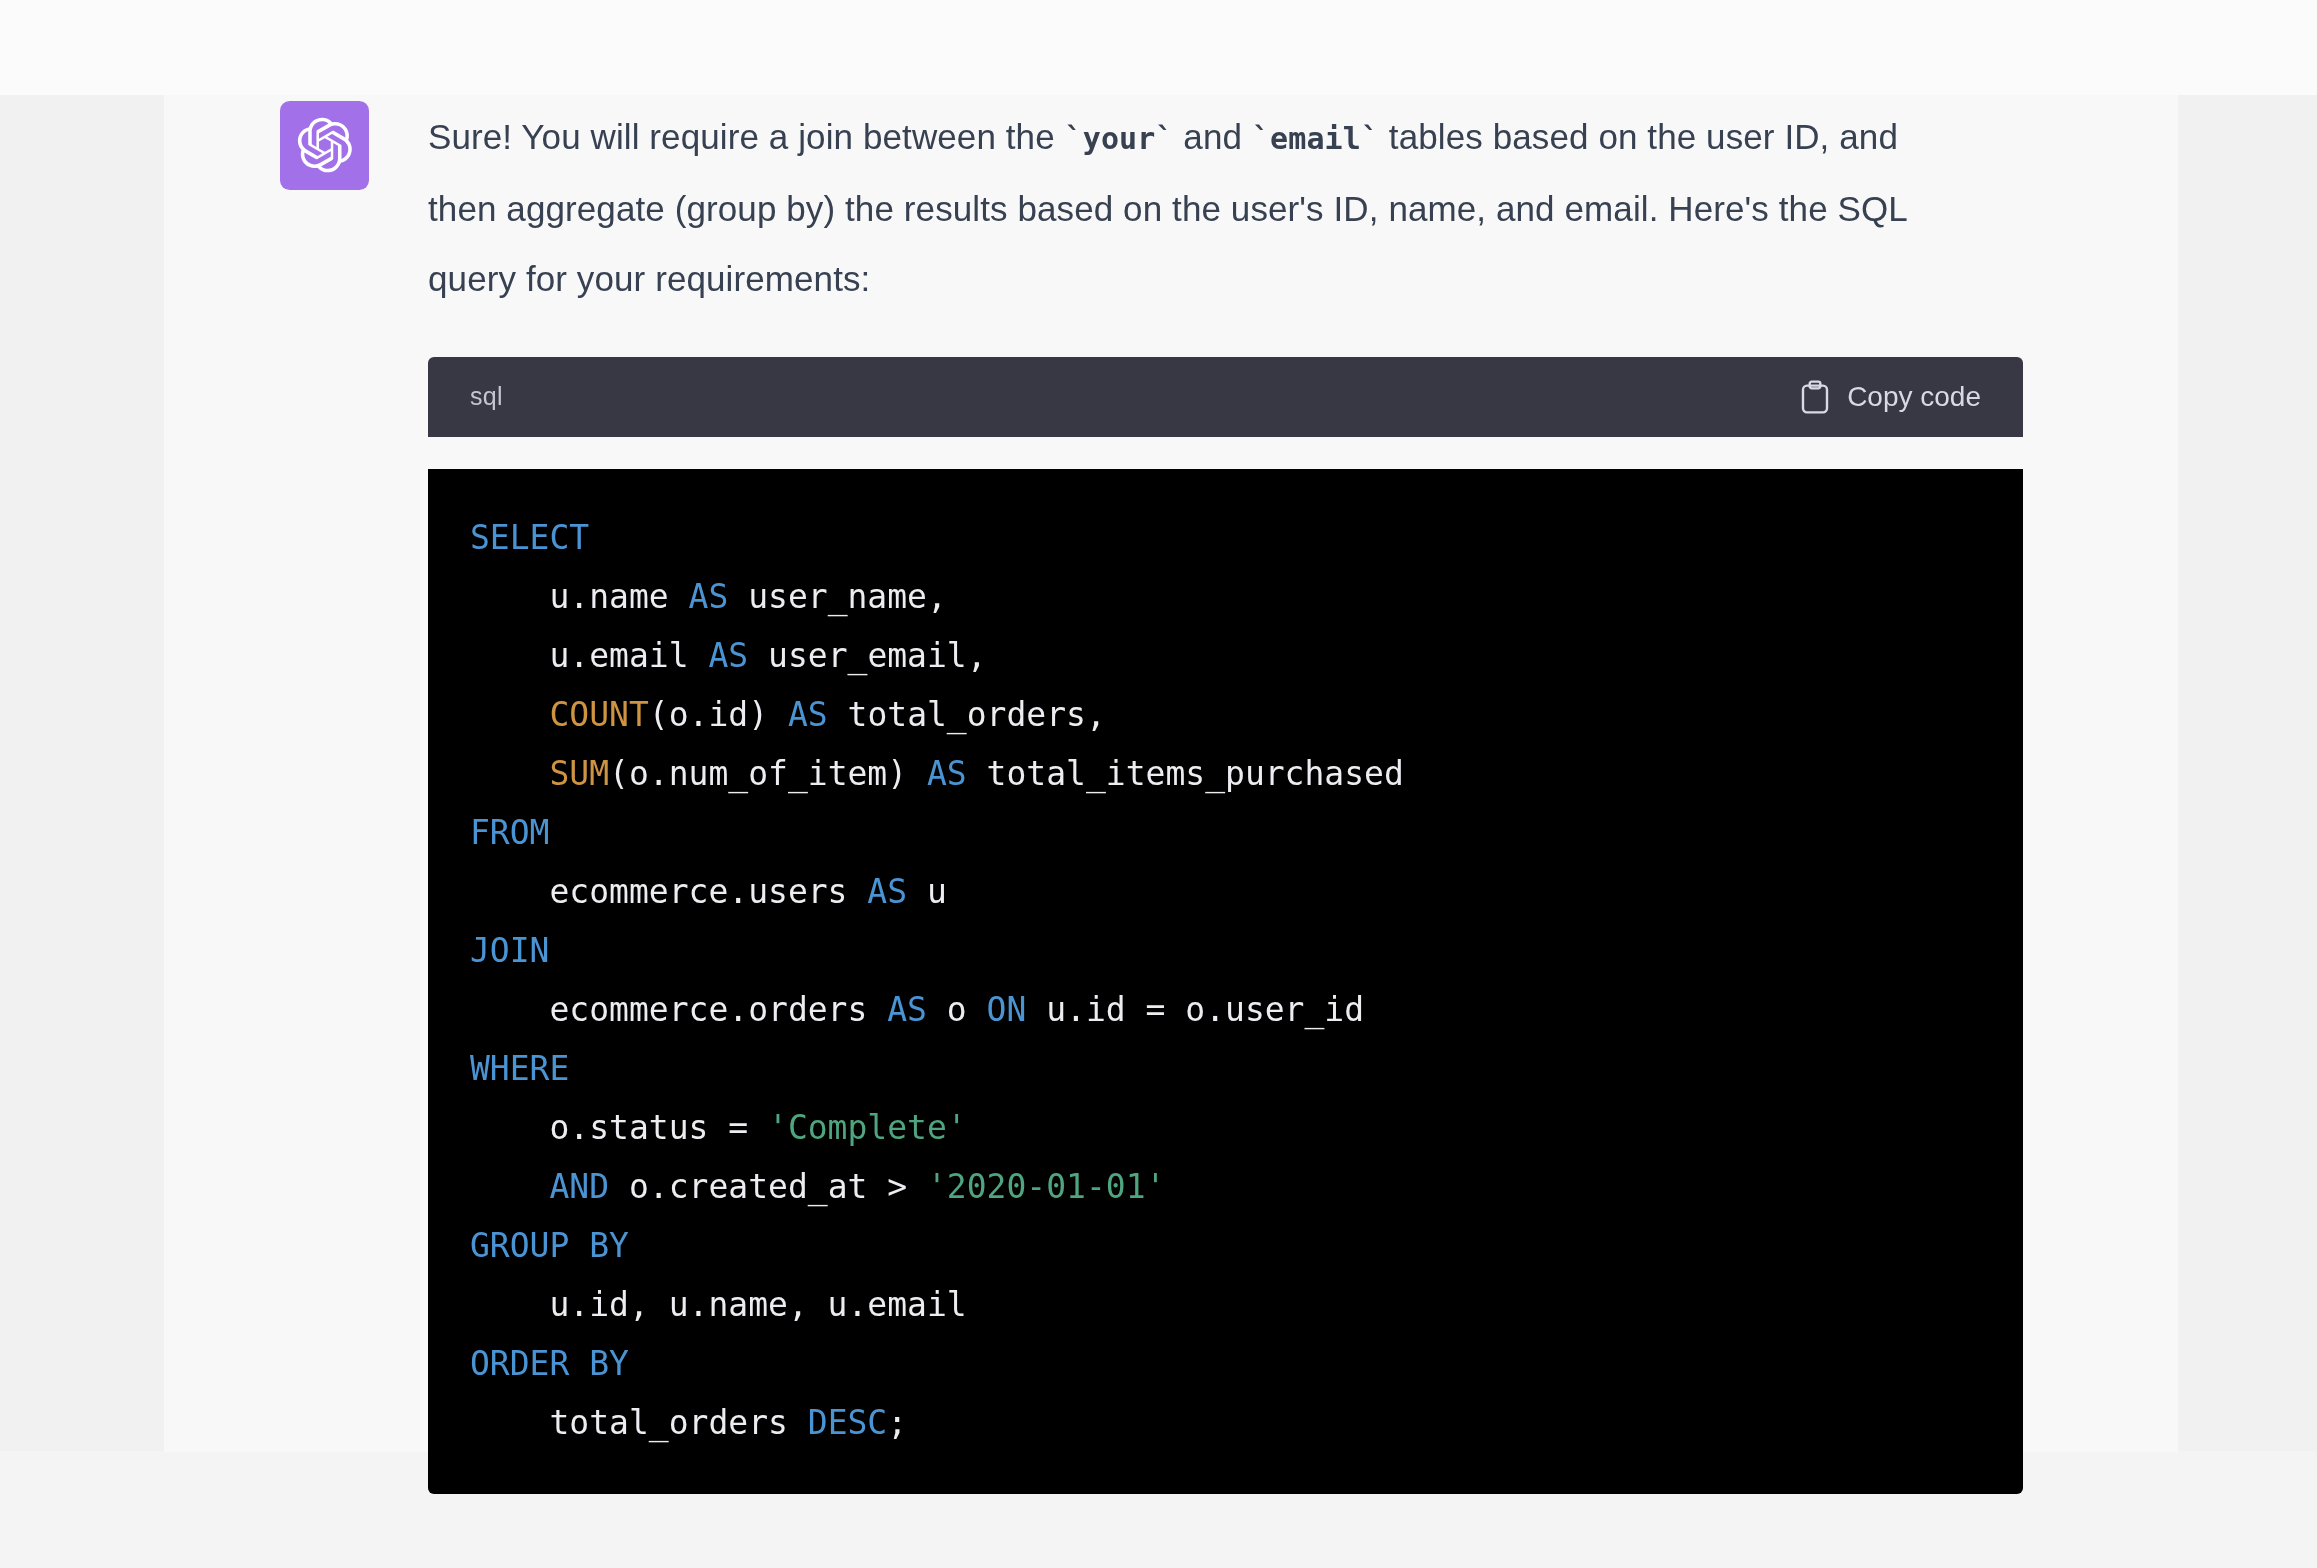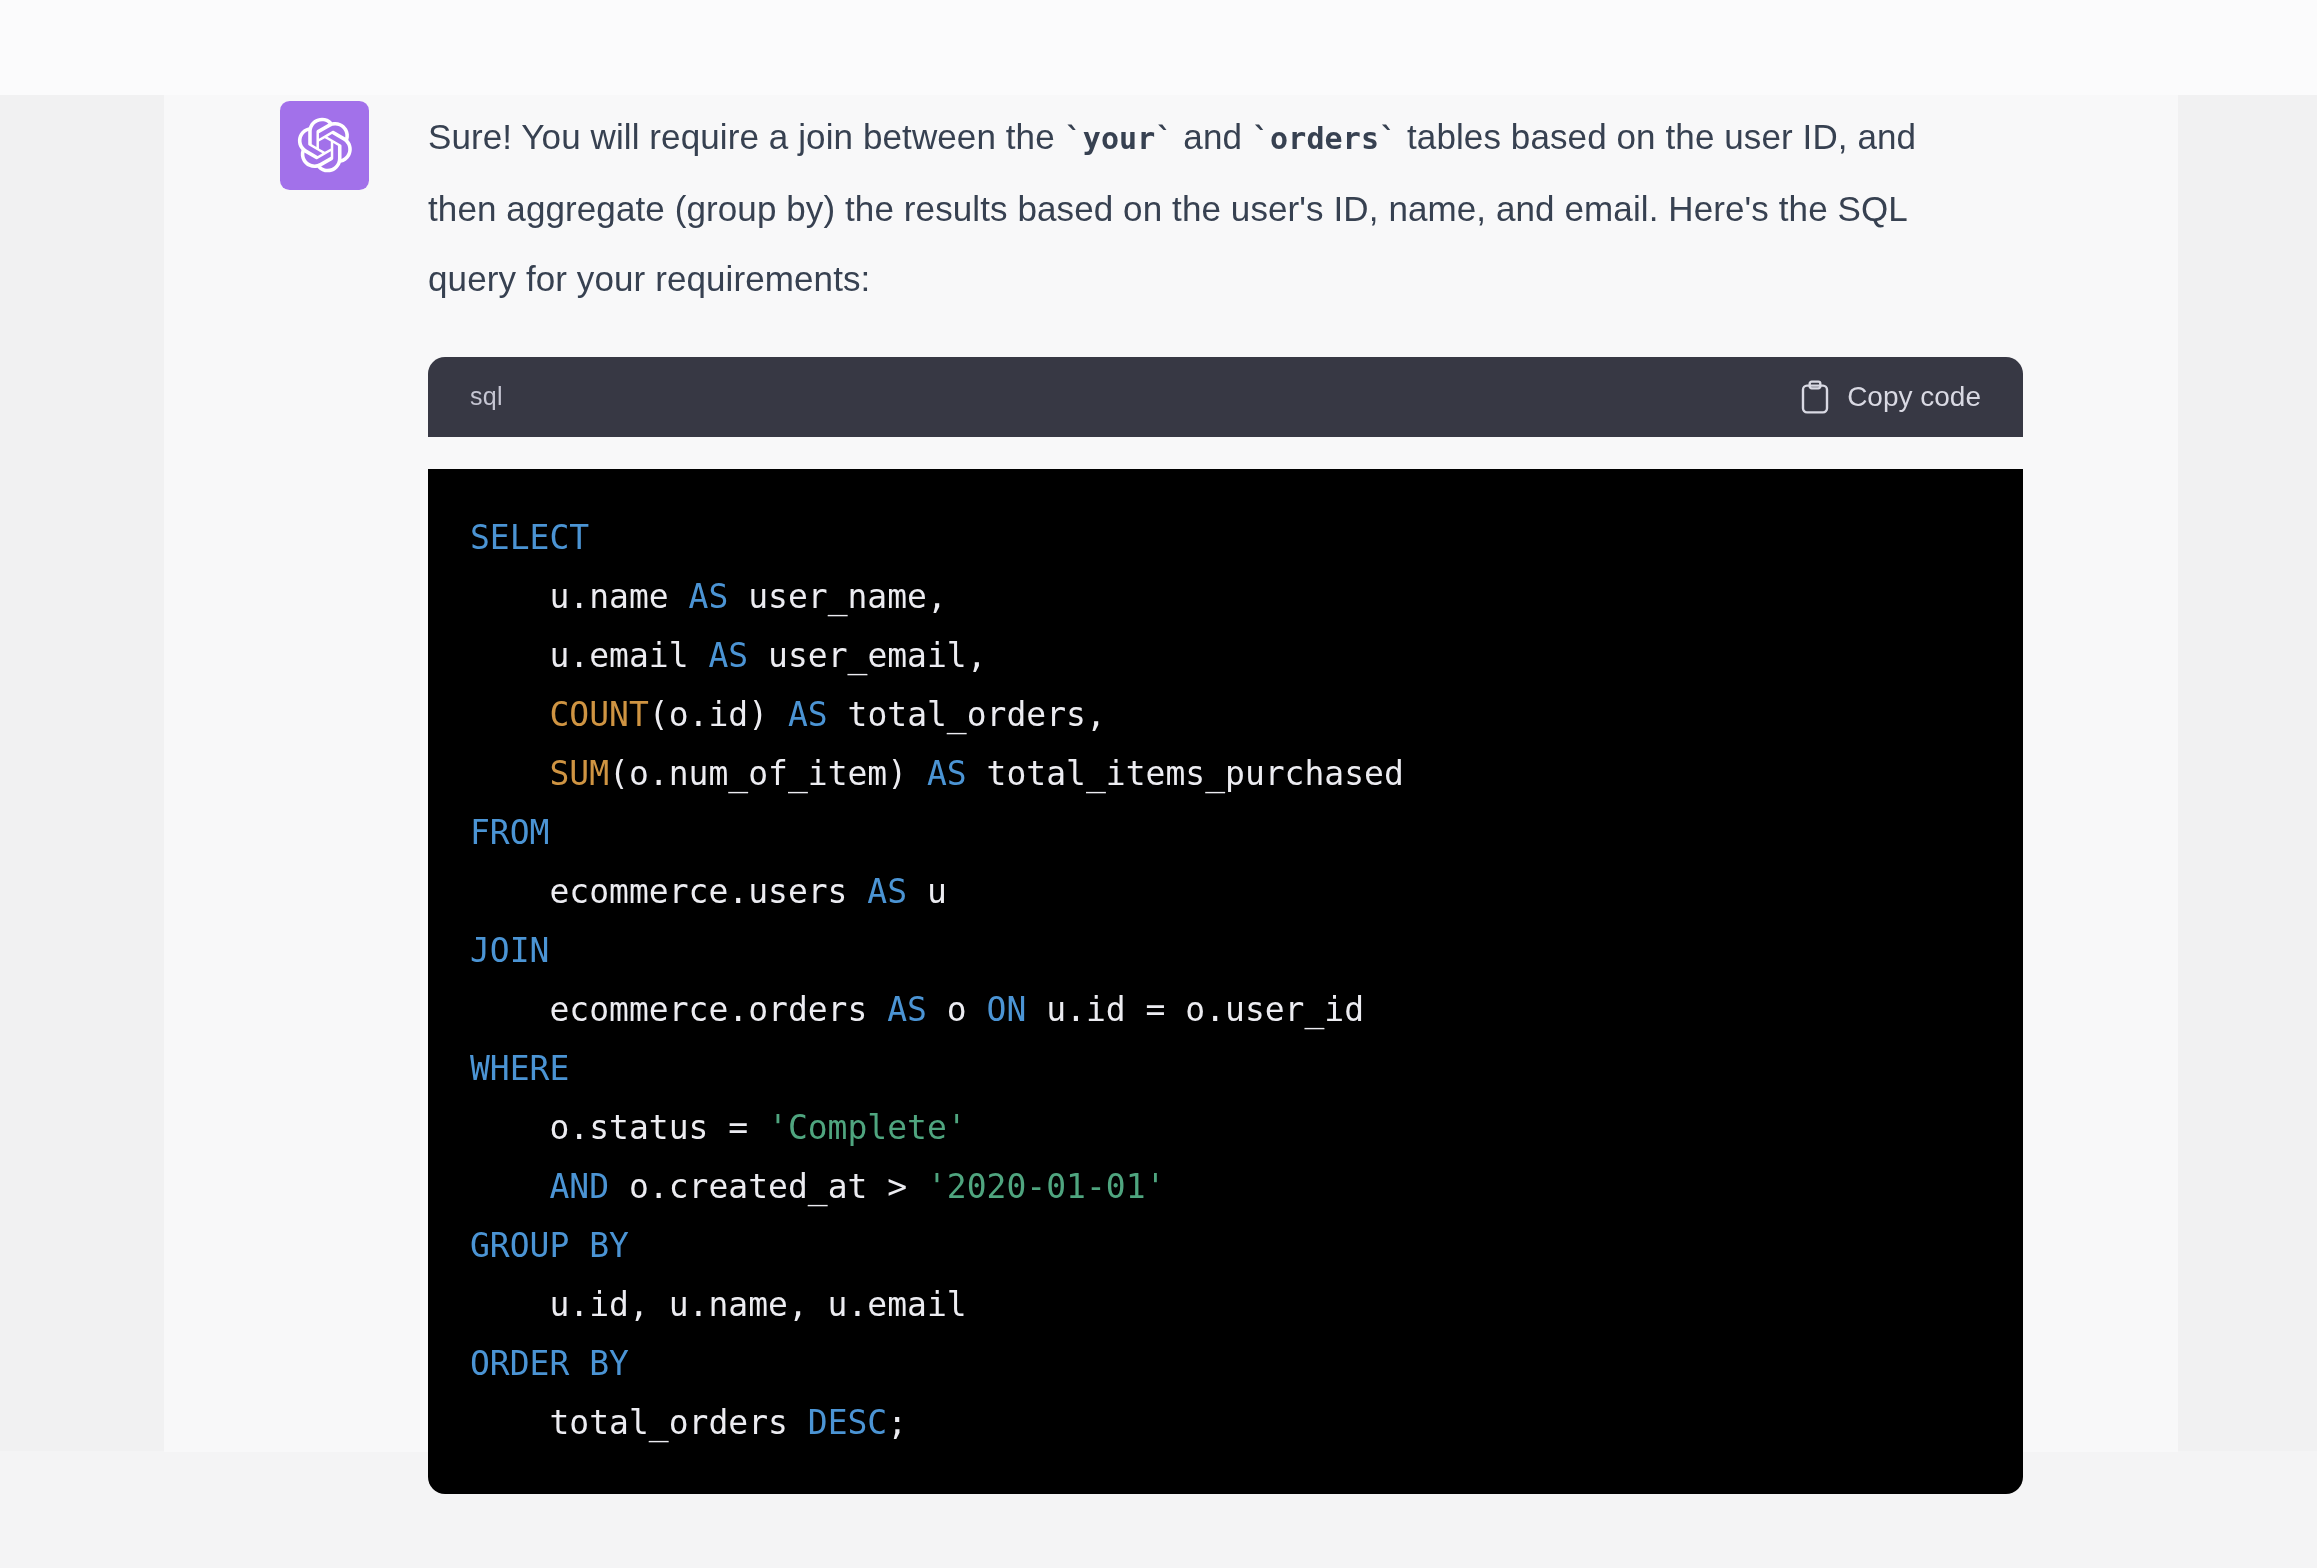--- a/index.html
+++ b/index.html
@@ -42,21 +42,21 @@
   }
   .inline-code {
     font-family: "DejaVu Sans Mono", monospace;
     font-weight: bold;
     font-size: 30px;
     color: var(--text-color, #374151);
   }
   .codeblock {
     margin-top: 43px;
     width: 1595px;
-    border-radius: 17px;
+    border-radius: 6px;
     overflow: hidden;
   }
   .code-header {
     height: 80px;
     background: var(--header-bg, #373844);
     display: flex; align-items: center;
     padding: 0 42px;
   }
   .lang-label {
     font-size: 25px;
@@ -97,21 +97,21 @@
 
 <div class="message-row">
 
   <div class="avatar">
     <svg viewBox="0 0 41 41" fill="#ffffff" xmlns="http://www.w3.org/2000/svg">
       <path d="M37.5324 16.8707C37.9808 15.5241 38.1363 14.0974 37.9886 12.6859C37.8409 11.2744 37.3934 9.91076 36.676 8.68622C35.6126 6.83404 33.9882 5.3676 32.0373 4.4985C30.0864 3.62941 27.9098 3.40259 25.8215 3.85078C24.8796 2.7893 23.7219 1.94125 22.4257 1.36341C21.1295 0.785575 19.7249 0.491269 18.3058 0.500197C16.1708 0.495044 14.0893 1.16803 12.3614 2.42214C10.6335 3.67624 9.34853 5.44666 8.6917 7.47815C7.30085 7.76286 5.98686 8.3414 4.8377 9.17505C3.68854 10.0087 2.73073 11.0782 2.02839 12.312C0.956464 14.1591 0.498905 16.2988 0.721698 18.4228C0.944492 20.5467 1.83612 22.5449 3.268 24.1293C2.81966 25.4759 2.66413 26.9026 2.81182 28.3141C2.95951 29.7256 3.40701 31.0892 4.12437 32.3138C5.18791 34.1659 6.81234 35.6322 8.76321 36.5013C10.7141 37.3704 12.8907 37.5973 14.9789 37.1492C15.9208 38.2107 17.0786 39.0587 18.3747 39.6366C19.6709 40.2144 21.0755 40.5087 22.4946 40.4998C24.6307 40.5054 26.7133 39.8321 28.4418 38.5772C30.1704 37.3223 31.4556 35.5506 32.1119 33.5179C33.5027 33.2332 34.8167 32.6547 35.9659 31.821C37.115 30.9874 38.0728 29.9178 38.7752 28.684C39.8458 26.8371 40.3023 24.6979 40.0789 22.5748C39.8556 20.4517 38.9639 18.4544 37.5324 16.8707ZM22.4978 37.8849C20.7443 37.8874 19.0459 37.2733 17.6994 36.1501C17.7601 36.117 17.8666 36.0586 17.936 36.0161L25.9004 31.4156C26.1003 31.3019 26.2663 31.137 26.3813 30.9378C26.4964 30.7386 26.5563 30.5124 26.5549 30.2825V19.0542L29.9213 20.998C29.9389 21.0068 29.9541 21.0198 29.9656 21.0359C29.977 21.052 29.9842 21.0707 29.9867 21.0902V30.3889C29.9842 32.375 29.1946 34.2791 27.7909 35.6841C26.3872 37.0892 24.4838 37.8806 22.4978 37.8849ZM6.39227 31.0064C5.51397 29.4888 5.19742 27.7107 5.49804 25.9832C5.55718 26.0187 5.66048 26.0818 5.73461 26.1244L13.699 30.7248C13.8975 30.8408 14.1233 30.902 14.3532 30.902C14.583 30.902 14.8088 30.8408 15.0073 30.7248L24.731 25.1103V28.9979C24.7321 29.0177 24.7283 29.0376 24.7199 29.0556C24.7115 29.0736 24.6988 29.0893 24.6829 29.1012L16.6317 33.7497C14.9096 34.7416 12.8643 35.0097 10.9447 34.4954C9.02506 33.9811 7.38785 32.7263 6.39227 31.0064ZM4.29707 13.6194C5.17156 12.0998 6.55279 10.9364 8.19885 10.3327C8.19885 10.4013 8.19491 10.5228 8.19491 10.6071V19.808C8.19351 20.0378 8.25334 20.2638 8.36823 20.4629C8.48312 20.6619 8.64893 20.8267 8.84863 20.9404L18.5723 26.5542L15.206 28.4979C15.1894 28.5089 15.1703 28.5155 15.1505 28.5173C15.1307 28.5191 15.1107 28.5158 15.0926 28.5079L7.04046 23.8557C5.32135 22.8601 4.06716 21.2235 3.55289 19.3046C3.03862 17.3858 3.30624 15.3413 4.29707 13.6194ZM31.955 20.0556L22.2312 14.4411L25.5976 12.4981C25.6142 12.4872 25.6333 12.4805 25.6531 12.4787C25.6729 12.4769 25.6928 12.4801 25.711 12.4881L33.7631 17.1364C34.9967 17.849 36.0017 18.8982 36.6606 20.1613C37.3194 21.4244 37.6047 22.8489 37.4832 24.2684C37.3617 25.6878 36.8382 27.0432 35.9743 28.1759C35.1103 29.3086 33.9415 30.1717 32.6047 30.6641C32.6047 30.5947 32.6047 30.4733 32.6047 30.3889V21.188C32.6066 20.9586 32.5474 20.7328 32.4332 20.5338C32.319 20.3348 32.154 20.1698 31.955 20.0556ZM35.3055 15.0128C35.2464 14.9765 35.1431 14.9142 35.069 14.8717L27.1045 10.2712C26.906 10.1554 26.6803 10.0943 26.4504 10.0943C26.2206 10.0943 25.9948 10.1554 25.7963 10.2712L16.0726 15.8858V11.9982C16.0715 11.9783 16.0753 11.9585 16.0837 11.9405C16.0921 11.9225 16.1048 11.9068 16.1207 11.8949L24.1719 7.25025C25.4053 6.53903 26.8158 6.19376 28.2383 6.25482C29.6608 6.31589 31.0364 6.78077 32.2044 7.59508C33.3723 8.40939 34.2842 9.53945 34.8334 10.8531C35.3826 12.1667 35.5464 13.6095 35.3055 15.0128ZM14.2424 21.9419L10.8752 19.9981C10.8576 19.9893 10.8423 19.9763 10.8309 19.9602C10.8195 19.9441 10.8122 19.9254 10.8098 19.9058V10.6071C10.8107 9.18295 11.2173 7.78848 11.9819 6.58696C12.7466 5.38544 13.8377 4.42659 15.1275 3.82264C16.4173 3.21869 17.8524 2.99464 19.2649 3.1767C20.6775 3.35876 22.0089 3.93941 23.1034 4.85067C23.0427 4.88379 22.937 4.94215 22.8668 4.98473L14.9024 9.58517C14.7025 9.69878 14.5366 9.86356 14.4215 10.0626C14.3065 10.2616 14.2466 10.4877 14.2479 10.7175L14.2424 21.9419ZM16.071 17.9991L20.4018 15.4978L24.7325 17.9975V22.9985L20.4018 25.4983L16.071 22.9985V17.9991Z"></path>
     </svg>
   </div>
 
   <div class="content">
-    <p class="msg" id="msg">Sure! You will require a join between the <span class="inline-code">`your`</span> and <span class="inline-code">`orders`</span> tables based on the user ID, and then aggregate (group by) the results based on the user's ID, name, and email. Here's the SQL query for your requirements:</p>
+    <p class="msg" id="msg">Sure! You will require a join between the <span class="inline-code">`your`</span> and <span class="inline-code">`email`</span> tables based on the user ID, and then aggregate (group by) the results based on the user's ID, name, and email. Here's the SQL query for your requirements:</p>
 
     <div class="codeblock">
       <div class="code-header">
         <span class="lang-label">sql</span>
         <button class="copy-btn">
           <svg viewBox="0 0 24 26" fill="none" stroke="#d9d9e3" stroke-width="1.8" xmlns="http://www.w3.org/2000/svg">
             <rect x="3" y="4.5" width="18" height="20" rx="3"></rect>
             <rect x="8" y="1.5" width="8" height="5" rx="1.5"></rect>
           </svg>
           <span>Copy code</span>

